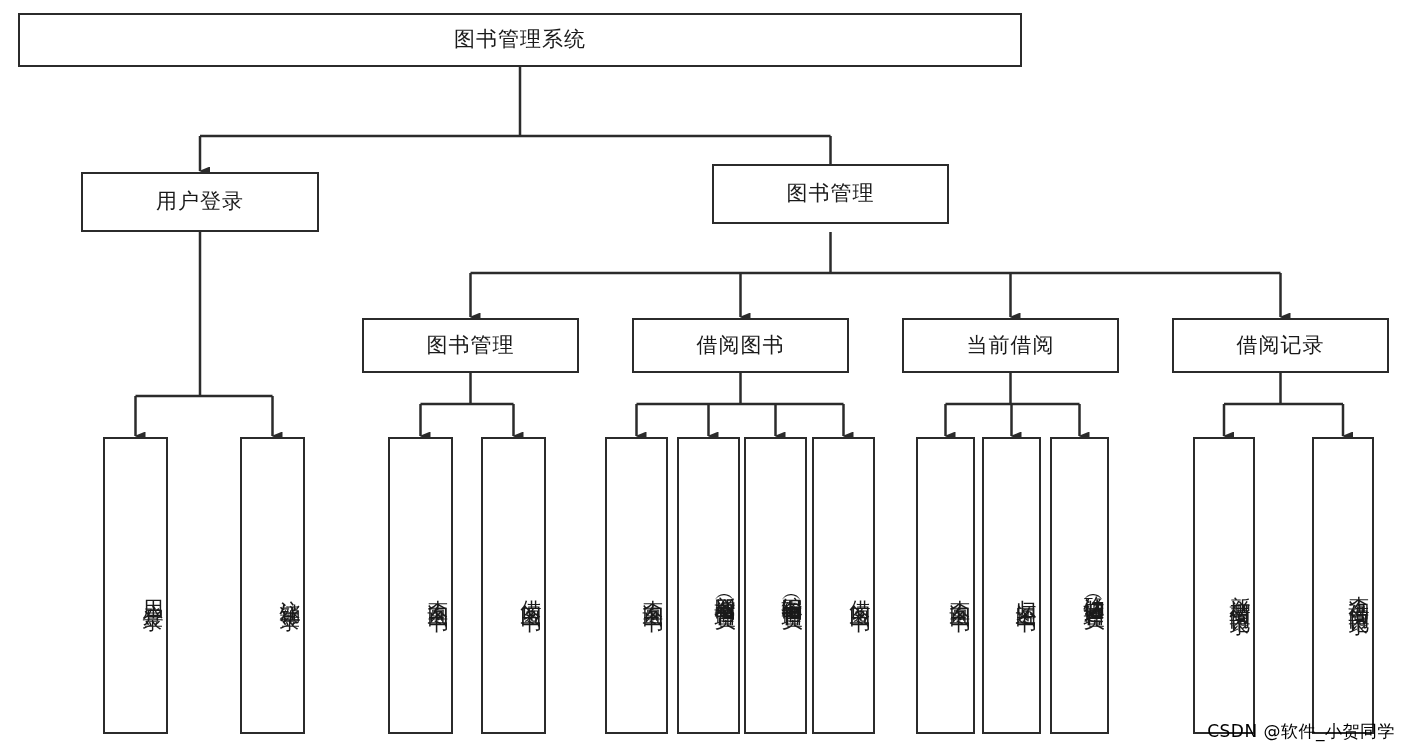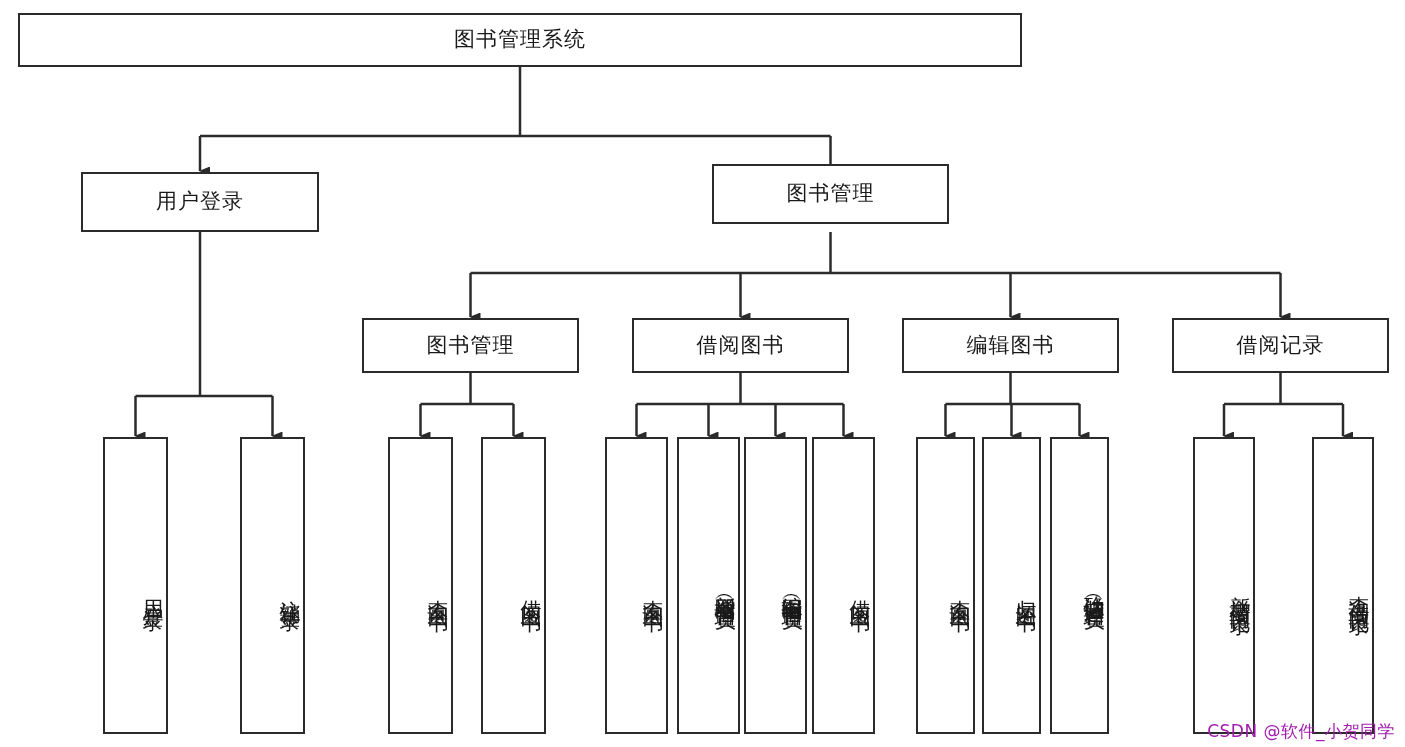--- a/index.html
+++ b/index.html
@@ -38,21 +38,21 @@
     padding-top:10px;
   }
   .node-box.vertical.tall-text{padding-top:4px;letter-spacing:2px;}
   .node-label{display:block;}
 
   .watermark{
     position:absolute;
     right:10px;
     bottom:4px;
     font-size:17px;
-    color:#a21caf;
+    color:#000000;
     letter-spacing:0.5px;
     white-space:nowrap;
     pointer-events:none;
     margin-left:32px;
   }
 </style>
 </head>
 <body>
 
 <div id="diagram-root">
@@ -108,21 +108,21 @@
       <div class="node-box horizontal" style="left: 712px; top: 164px; width: 237px; height: 60px;">
         <span class="node-label">图书管理</span>
       </div>
       <div class="node-box horizontal" style="left: 362px; top: 318px; width: 217px; height: 55px;">
         <span class="node-label">图书管理</span>
       </div>
       <div class="node-box horizontal" style="left: 632px; top: 318px; width: 217px; height: 55px;">
         <span class="node-label">借阅图书</span>
       </div>
       <div class="node-box horizontal" style="left: 902px; top: 318px; width: 217px; height: 55px;">
-        <span class="node-label">编辑图书</span>
+        <span class="node-label">当前借阅</span>
       </div>
       <div class="node-box horizontal" style="left: 1172px; top: 318px; width: 217px; height: 55px;">
         <span class="node-label">借阅记录</span>
       </div>
       <div class="node-box vertical" style="left: 103px; top: 437px; width: 65px; height: 297px;">
         <span class="node-label">用户登录</span>
       </div>
       <div class="node-box vertical" style="left: 240px; top: 437px; width: 65px; height: 297px;">
         <span class="node-label">注销登录</span>
       </div>

